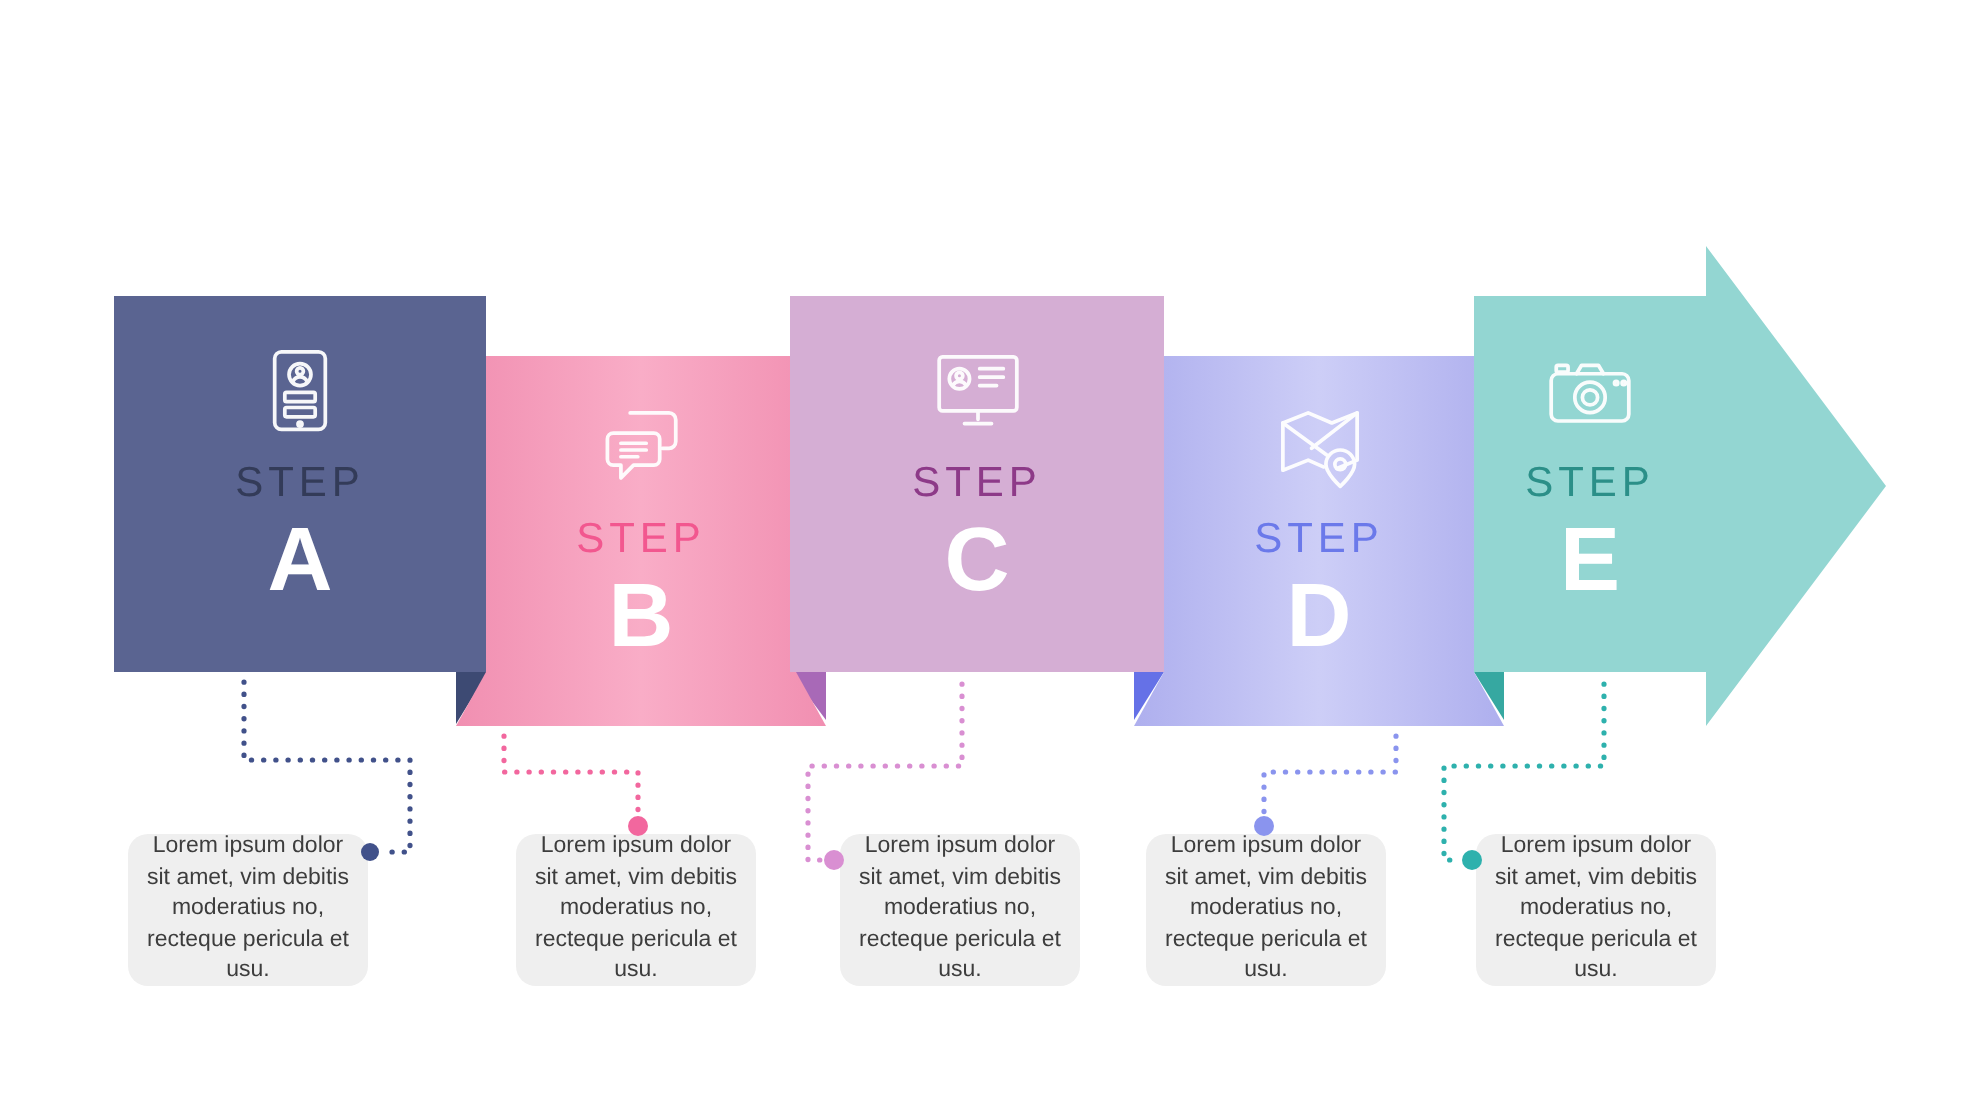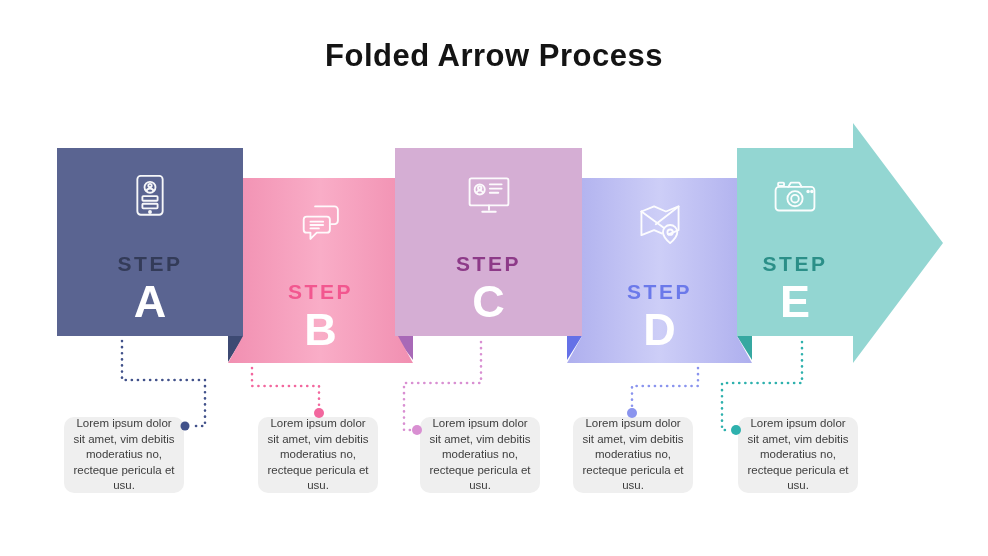--- a/index.html
+++ b/index.html
@@ -36,21 +36,21 @@
   .panel-c{left:395px;background:var(--s2-panel);width:187px;}
   .panel-e{z-index:4;left:737px;top:123px;width:208px;height:240px;padding-top:47px;
     background:var(--s4-panel);
     clip-path:polygon(0 25px,116px 25px,116px 0,206px 120px,116px 240px,116px 213px,0 213px);
     align-items:flex-start;}
   .panel-e .inner{width:116px;display:flex;flex-direction:column;align-items:center;}
   
   .step-icon{width:54px;height:54px;opacity:.95;}
   .step-icon svg{width:54px;height:54px;display:block;stroke:#ffffff;fill:none;
                  stroke-width:2.2;stroke-linecap:round;stroke-linejoin:round;}
-  .step-label{margin-top:28px;font-size:21px;letter-spacing:2.5px;font-weight:700;}
+  .step-label{margin-top:6px;font-size:21px;letter-spacing:2.5px;font-weight:400;}
   .step-letter{margin-top:1px;font-size:45px;font-weight:700;line-height:1.1;}
   .panel-a .step-label{color:var(--s0-label);} .panel-a .step-letter{color:var(--s0-letter);}
   .panel-b .step-label{color:var(--s1-label);} .panel-b .step-letter{color:var(--s1-letter);}
   .panel-c .step-label{color:var(--s2-label);} .panel-c .step-letter{color:var(--s2-letter);}
   .panel-d .step-label{color:var(--s3-label);} .panel-d .step-letter{color:var(--s3-letter);}
   .panel-e .step-label{color:var(--s4-label);} .panel-e .step-letter{color:var(--s4-letter);}
   
   .connectors{position:absolute;left:0;top:0;z-index:3;pointer-events:none;}
   .connectors polyline{fill:none;stroke-width:2.6;stroke-linecap:round;stroke-dasharray:.1 6;}
   
@@ -60,21 +60,20 @@
     box-sizing:border-box;padding:8px 7px;text-align:center;
     font-size:11.5px;line-height:15.5px;color:#3d3d3d;
   }
   .desc-1{left:64px;} .desc-2{left:258px;} .desc-3{left:420px;} .desc-4{left:573px;} .desc-5{left:738px;}
 </style>
 </head>
 <body>
 
 <div class="canvas" style="--s0-panel: #5a6491; --s0-panel_edge: #5a6491; --s0-label: #333b58; --s0-letter: #ffffff; --s0-fold: #3d4a73; --s0-connector: #41518a; --s1-panel: #f9adc7; --s1-panel_edge: #f18fb1; --s1-label: #f2578f; --s1-letter: #ffffff; --s1-connector: #f2679e; --s2-panel: #d5aed4; --s2-panel_edge: #d5aed4; --s2-label: #8d3a88; --s2-letter: #ffffff; --s2-fold: #a869b7; --s2-connector: #d98fd2; --s3-panel: #cdcef7; --s3-panel_edge: #aeafee; --s3-label: #6b79ea; --s3-letter: #ffffff; --s3-fold: #6571e7; --s3-connector: #8a94ee; --s4-panel: #93d6d2; --s4-panel_edge: #93d6d2; --s4-label: #2b8f88; --s4-letter: #ffffff; --s4-fold: #36a8a1; --s4-connector: #2eb1ad;">
 
-  <div class="title">Folded Arrow Process</div>
 
   <div class="fold fold-a"></div>
   <div class="fold fold-c"></div>
   <div class="fold fold-d"></div>
   <div class="fold fold-e"></div>
 
   <div class="flare flare-b"></div>
   <div class="flare flare-d"></div>
 
   <div class="panel panel-b">

